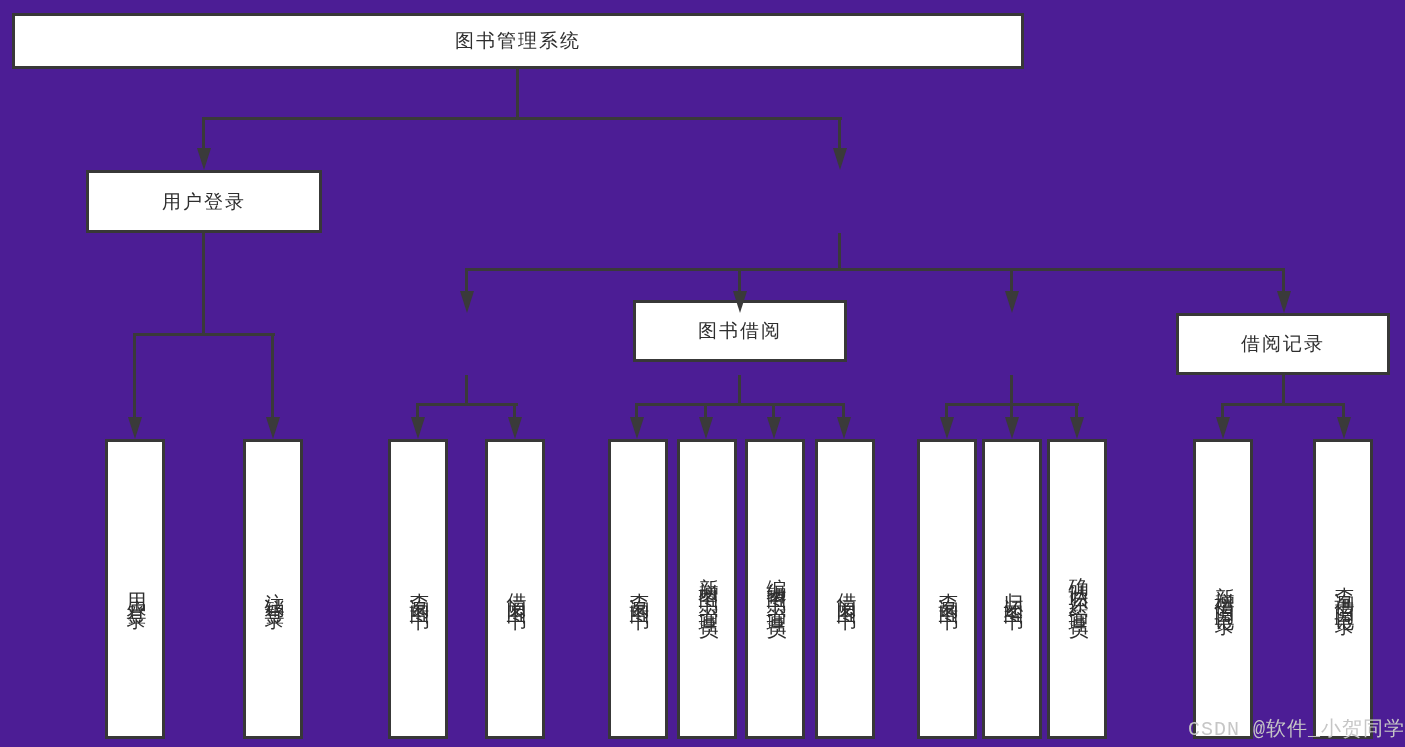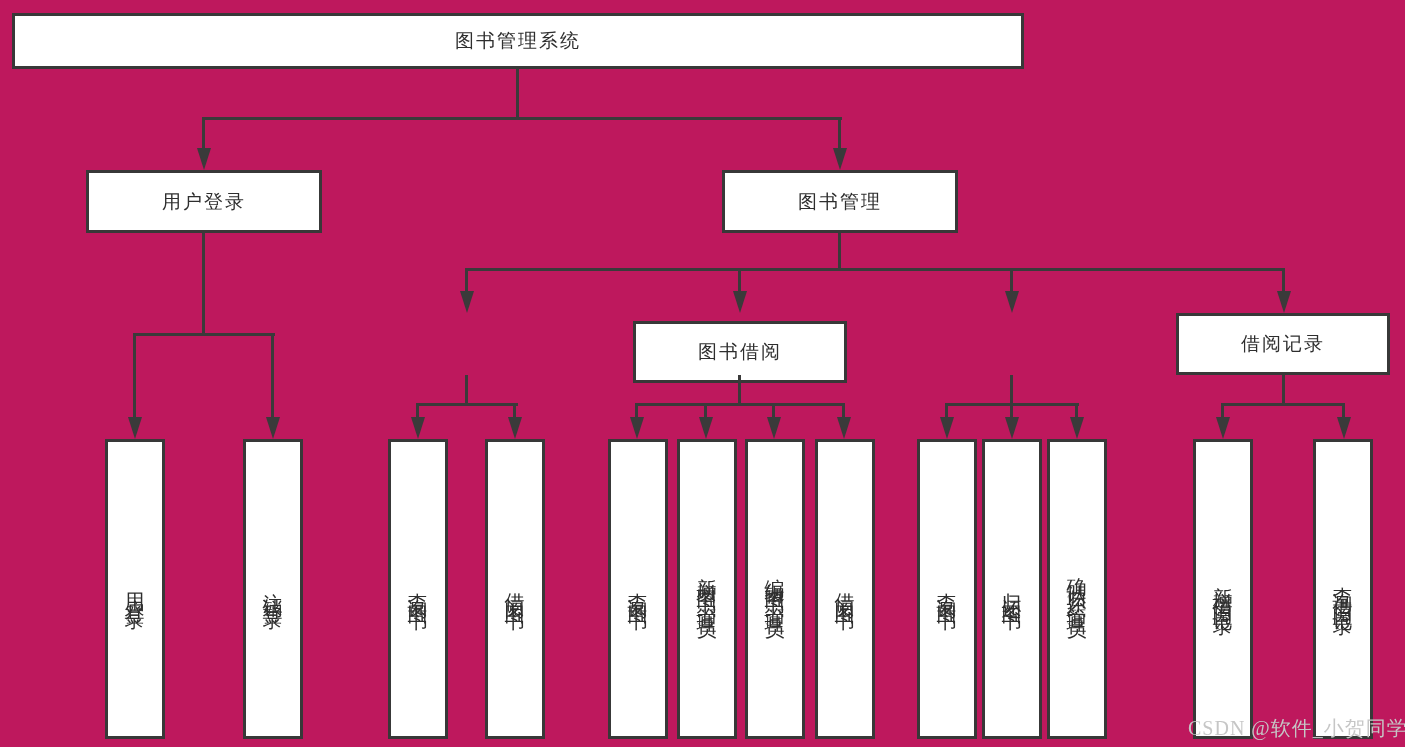--- a/index.html
+++ b/index.html
@@ -1,21 +1,21 @@
 <!DOCTYPE html>
 <html><head>
 <meta charset="utf-8">
 <style>
   html, body { margin: 0; padding: 0; background: #ffffff; }
   #canvas {
     position: relative;
     width: 1405px;
     height: 747px;
-    background: #be185d;
-    font-family: Liberation Serif, serif;
+    background: #4c1d95;
+    font-family: Liberation Mono, monospace;
     color: #2e2e2e;
     overflow: hidden;
   }
   
   .node {
     position: absolute;
     box-sizing: border-box;
     border: 3px solid #383838;
     background: #ffffff;
     display: flex;
@@ -29,21 +29,21 @@
     text-orientation: mixed;
     font-size: 20px;
     letter-spacing: 6px;
     line-height: 1;
   }
   
   .p-root { left: 12px;  top: 13px;  width: 1012px; height: 56px; }
   .p-l2a  { left: 86px;  top: 170px; width: 236px;  height: 63px; }
   .p-l2b  { left: 722px; top: 170px; width: 236px;  height: 63px; }
   .p-l3a  { left: 360px; top: 313px; width: 214px;  height: 62px; }
-  .p-l3b  { left: 633px; top: 321px; width: 214px;  height: 62px; }
+  .p-l3b  { left: 633px; top: 300px; width: 214px;  height: 62px; }
   .p-l3c  { left: 905px; top: 313px; width: 214px;  height: 62px; }
   .p-l3d  { left: 1176px;top: 313px; width: 214px;  height: 62px; }
   
   .leaf { top: 439px; width: 60px; height: 300px; }
   .p-f1  { left: 105px; }
   .p-f2  { left: 243px; }
   .p-f3  { left: 388px; }
   .p-f4  { left: 485px; }
   .p-f5  { left: 608px; }
   .p-f6  { left: 677px; }
@@ -77,21 +77,20 @@
   }
 </style>
 </head>
 <body>
 
 <div id="canvas">
 
   <div class="node h p-root">图书管理系统</div>
 
   <div class="node h p-l2a">用户登录</div>
-  <div class="node h p-l2b">图书管理</div>
 
   <div class="node h p-l3b">图书借阅</div>
   <div class="node h p-l3d">借阅记录</div>
 
   <div class="node v leaf p-f1">用户登录</div>
   <div class="node v leaf p-f2">注销登录</div>
   <div class="node v leaf p-f3">查询图书</div>
   <div class="node v leaf p-f4">借阅图书</div>
   <div class="node v leaf p-f5">查询图书</div>
   <div class="node v leaf p-f6">新增图书（管理员）</div>

